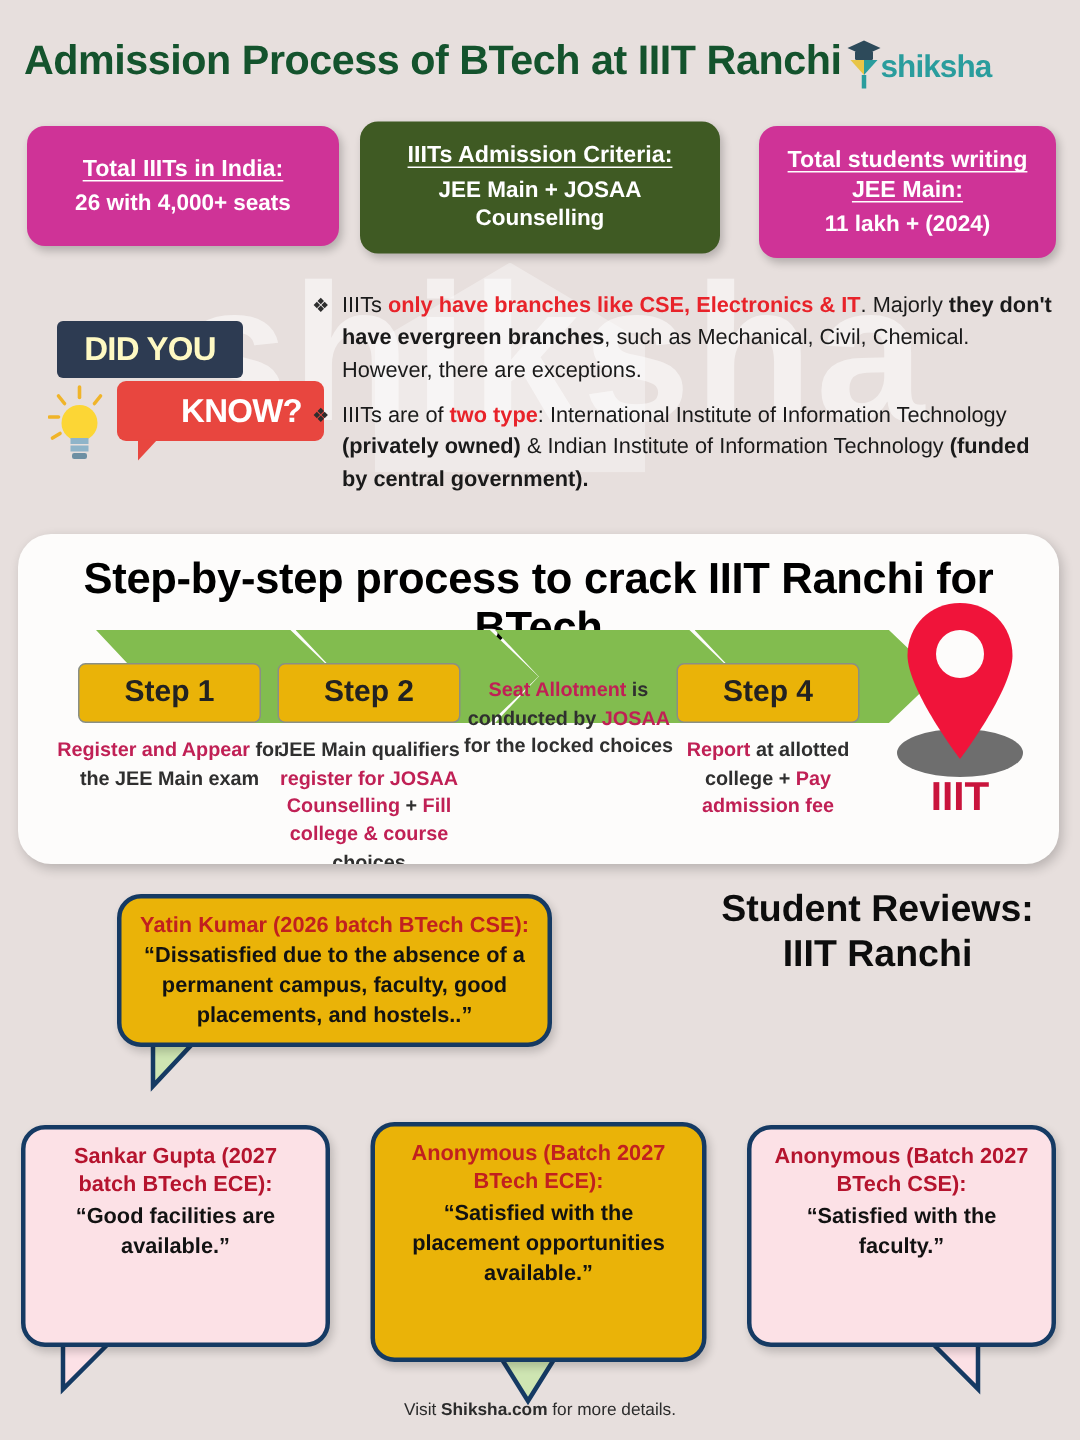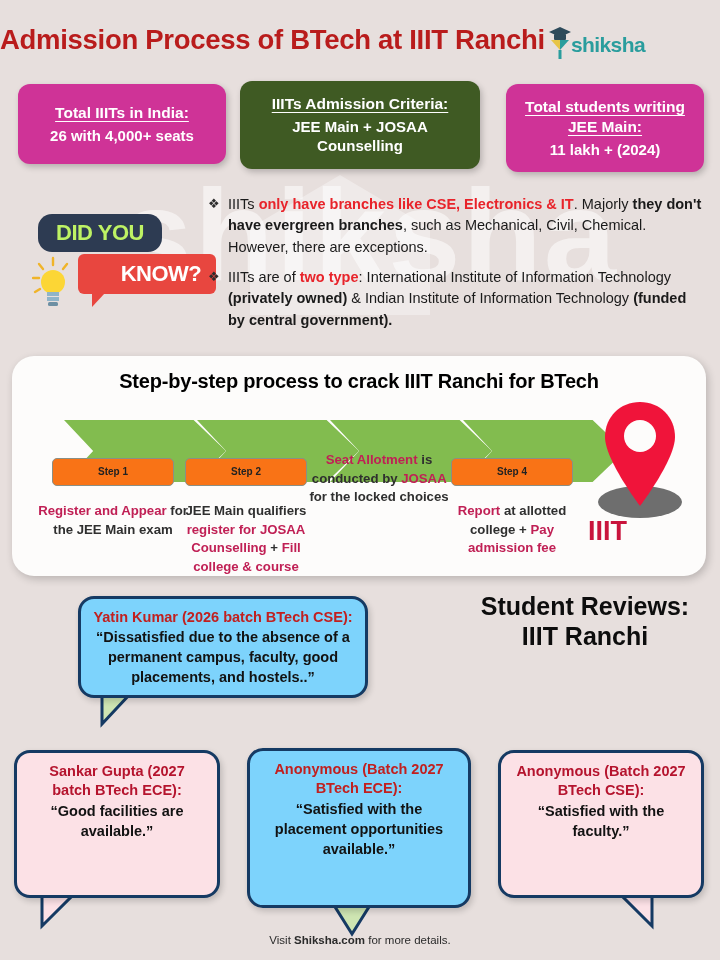--- a/index.html
+++ b/index.html
@@ -56,22 +56,23 @@
     position: absolute;
     left: 0; top: 14px;
     width: 720px; height: 52px;
     display: flex;
     align-items: center;
     z-index: 3;
   }
   .main-title {
     font-size: 27.5px;
     font-weight: bold;
-    color: #b91c1c;
+    color: #14532d;
     letter-spacing: -0.3px;
+    padding-left: 16px;
     white-space: nowrap;
     font-family: "Liberation Sans", sans-serif;
   }
   .logo {
     display: flex;
     align-items: flex-end;
     margin-left: 2px;
     position: relative;
     top: 3px;
   }
@@ -128,22 +129,22 @@
     position: absolute;
     left: 16px; top: 200px;
     width: 190px; height: 122px;
     z-index: 3;
   }
   .dyk-did {
     position: absolute;
     left: 22px; top: 14px;
     width: 124px; height: 38px;
     background: #2d3b52;
-    border-radius: 14px;
-    color: #bef264;
+    border-radius: 4px;
+    color: #fef9c3;
     font-size: 22px;
     font-weight: bold;
     display: flex; align-items: center; justify-content: center;
     letter-spacing: -0.5px;
   }
   .dyk-know {
     position: absolute;
     left: 62px; top: 54px;
     width: 110px; height: 40px;
     background: #e8463f;
@@ -201,21 +202,21 @@
     border-radius: 22px;
     box-shadow: 2px 3px 8px rgba(0,0,0,.20);
     z-index: 3;
     overflow: hidden;
   }
   .process-title {
     position: absolute;
     left: 0; top: 14px;
     width: 694px;
     text-align: center;
-    font-size: 20px;
+    font-size: 29px;
     font-weight: bold;
     color: #000000;
     letter-spacing: -0.2px;
   }
   .chevrons {
     position: absolute;
     left: 52px; top: 64px;
     width: 560px; height: 62px;
   }
   .chev {
@@ -231,25 +232,25 @@
     width: 650px; height: 130px;
   }
   .step {
     position: absolute;
     top: 0;
     width: 150px;
     text-align: center;
   }
   .step-badge {
     width: 122px;
-    margin: 16px auto;
-    background: #f97316;
+    margin: 0 auto;
+    background: #eab308;
     border: 1.4px solid #8a8f85;
     border-radius: 5px;
-    font-size: 10px;
+    font-size: 20px;
     font-weight: bold;
     color: #222222;
     padding: 7px 0 8px;
     box-sizing: border-box;
   }
   .step-desc {
     margin-top: 9px;
     font-size: 13.2px;
     font-weight: bold;
     color: #2f2f2f;
@@ -265,20 +266,21 @@
     position: absolute;
     left: 10px; top: 82px;
     width: 84px; height: 32px;
     background: #6e6e6e;
     border-radius: 50%;
   }
   .pin-label {
     position: absolute;
     left: 0; top: 112px;
     width: 104px;
+    text-align: center;
     font-size: 27px;
     font-weight: bold;
     color: #c9143c;
     letter-spacing: 0px;
   }
 
   
   .reviews-heading {
     position: absolute;
     left: 470px; top: 592px;
@@ -293,21 +295,21 @@
   .bubble {
     position: absolute;
     box-sizing: border-box;
     border: 3px solid #153a63;
     border-radius: 16px;
     text-align: center;
     padding: 9px 12px;
     z-index: 3;
     box-shadow: 2px 3px 6px rgba(0,0,0,.18);
   }
-  .bubble.green { background: #7dd3fc; }
+  .bubble.green { background: #eab308; }
   .bubble.pink  { background: #fce1e6; }
   .bubble-name {
     color: #c1201f;
     font-weight: bold;
     font-size: 14.5px;
     line-height: 1.33;
     display: block;
   }
   .bubble.pink .bubble-name { color: #b5142e; }
   .bubble-quote {

